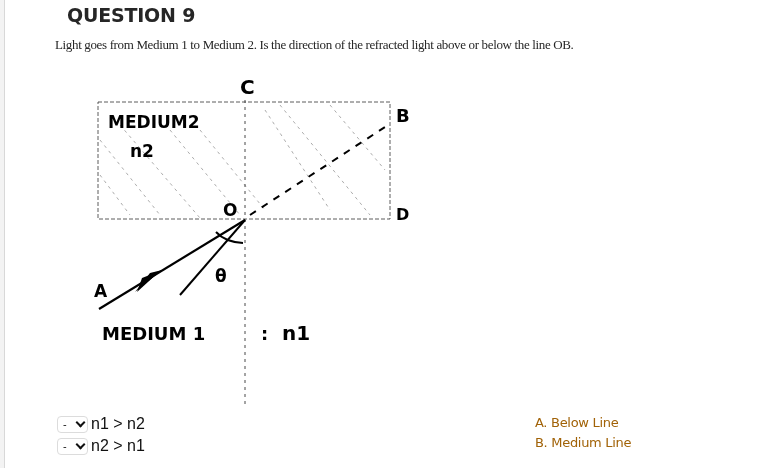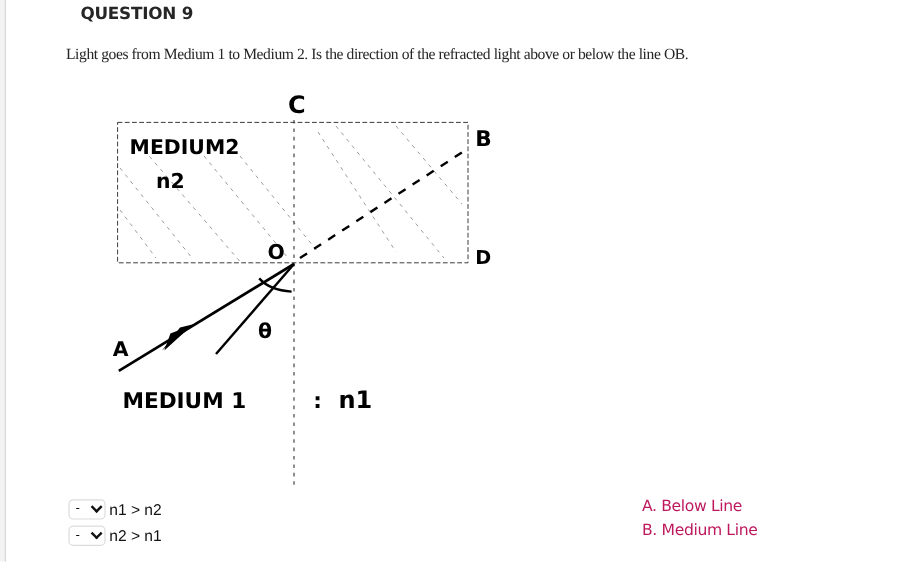--- a/index.html
+++ b/index.html
@@ -9,21 +9,21 @@
       font-family: "Liberation Sans", "DejaVu Sans", sans-serif;
       color: #222;
       position: relative;
     }
     .left-rail {
       position: absolute; left: 0; top: 0; width: 4px; height: 468px;
       background: #f3f3f3; border-right: 1px solid #d8d8d8;
     }
     .q-title {
       position: absolute; left: 67px; top: 4px;
-      font-size: 14px; font-weight: bold; color: #262626;
+      font-size: 19px; font-weight: bold; color: #262626;
       font-family: "DejaVu Sans", sans-serif; letter-spacing: -0.2px;
     }
     .q-text {
       position: absolute; left: 55px; top: 37px;
       font-size: 13px; color: #262626;
       font-family: Liberation Serif, serif; letter-spacing: -0.35px;
       white-space: nowrap;
     }
     .diagram { position: absolute; left: 80px; top: 70px; width: 360px; height: 340px; }
     .hw {
@@ -35,23 +35,23 @@
     .select {
       width: 31px; height: 17px; box-sizing: border-box;
       border: 1px solid #dcdcdc; border-radius: 4px; background: #fff;
       display: flex; align-items: center; justify-content: space-between;
       padding: 0 3px 0 5px; font-size: 11px; color: #111;
     }
     .select .chev {
       width: 5px; height: 5px; border-right: 2px solid #111; border-bottom: 2px solid #111;
       transform: rotate(45deg); margin-top: -4px;
     }
-    .match-label { font-size: 13px; margin-left: 3px; color: #111; }
+    .match-label { font-size: 16px; margin-left: 3px; color: #111; }
     .answer {
-      position: absolute; left: 535px; font-size: 13px; color: #be185d;
+      position: absolute; left: 535px; font-size: 13px; color: #a16207;
       font-family: "DejaVu Sans", sans-serif; letter-spacing: -0.3px;
     }
   </style>
 </head>
 <body>
 
 <div class="left-rail"></div>
 
 <div class="q-title">QUESTION 9</div>
 <div class="q-text">Light goes from Medium 1 to Medium 2. Is the direction of the refracted light above or below the line OB.</div>

